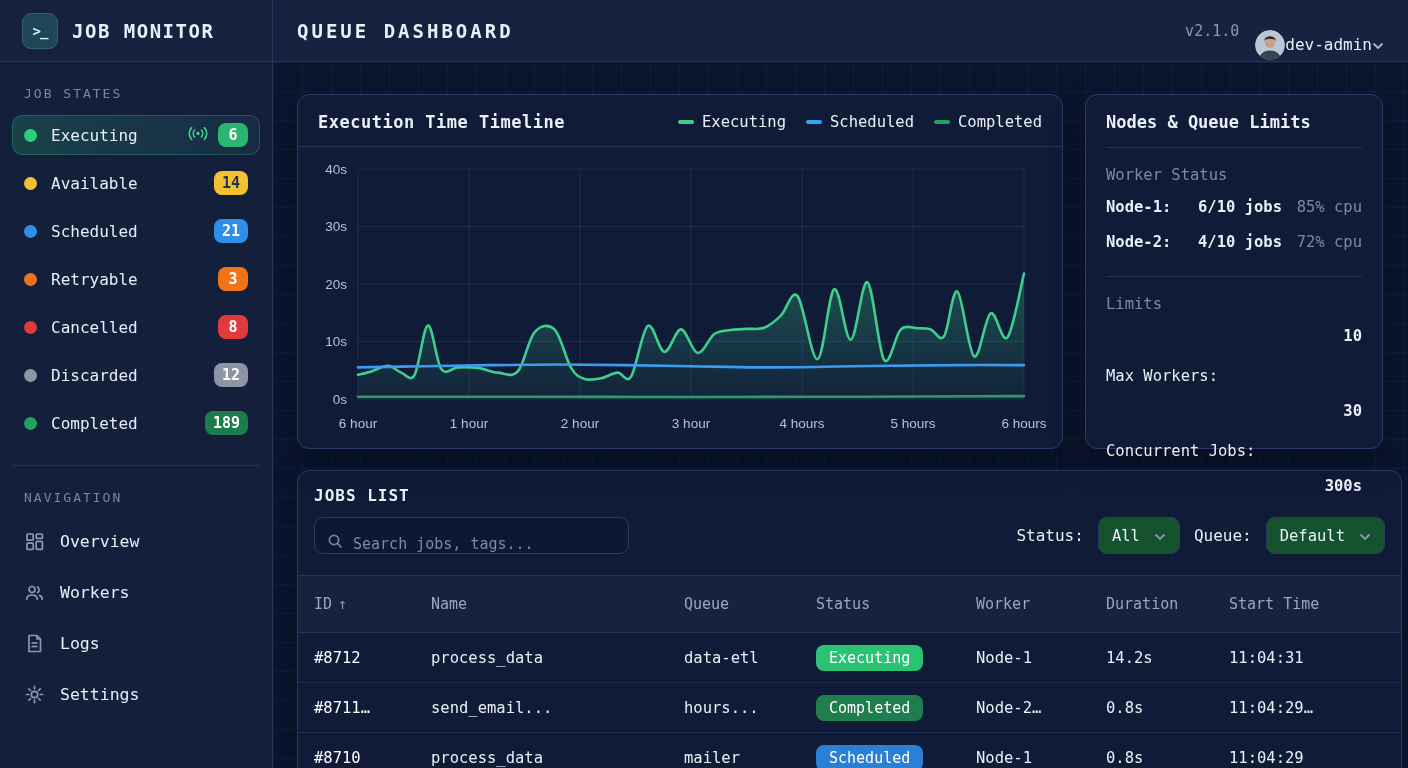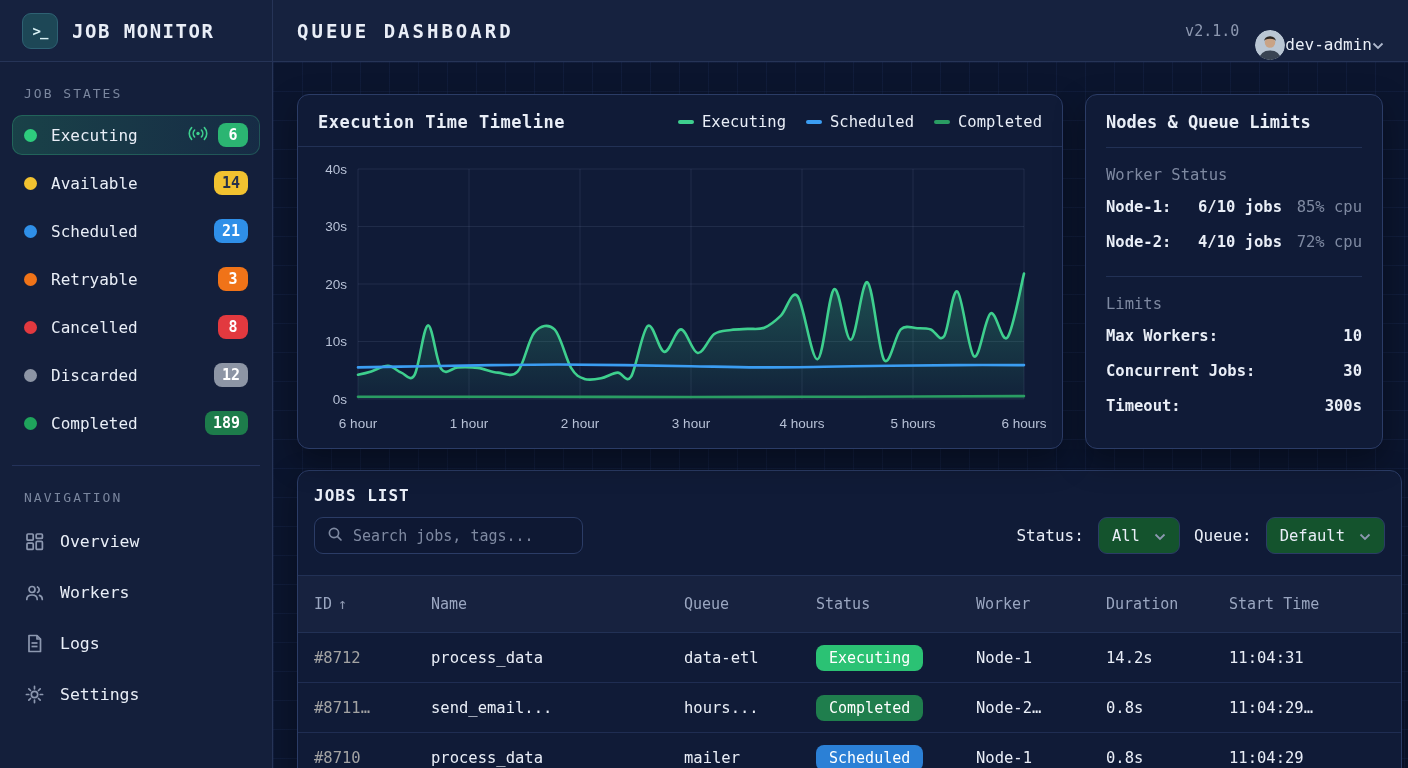--- a/index.html
+++ b/index.html
@@ -118,30 +118,30 @@
   
   .nodes-card { height: 355px; padding: 17px 20px; }
   .nodes-title { font-size: 17px; font-weight: bold; padding-bottom: 15px; border-bottom: 1px solid #223155; }
   .nodes-subhead { color: #7e89a1; font-size: 15.5px; margin: 18px 0 6px 0; }
   .node-row { display: flex; align-items: baseline; font-size: 15.5px; line-height: 35px; }
   .node-name { font-weight: bold; width: 92px; }
   .node-jobs { font-weight: bold; }
   .node-cpu { margin-left: auto; color: #7e89a1; }
   .nodes-divider { border: none; border-top: 1px solid #223155; margin: 16px 0 2px 0; }
   .limit-row { display: flex; font-size: 15.5px; line-height: 35px; }
-  .limit-label { font-weight: bold; }
+  .limit-label { font-weight: normal; margin-top: 40px; }
   .limit-value { margin-left: auto; font-weight: bold; }
 
   
   .jobs-card { height: 560px; padding-top: 15px; }
   .jobs-title { font-size: 16px; font-weight: bold; letter-spacing: 1px; padding: 0 16px 12px 16px; }
   .jobs-toolbar { display: flex; align-items: center; padding: 0 16px 21px 16px; }
   .search-box {
-    display: flex; align-items: center; gap: 10px;
-    width: 269px; height: 37px; padding: 0 12px;
+    display: flex; align-items: flex-end; gap: 10px;
+    width: 315px; height: 37px; padding: 0 12px;
     background: #0e1833; border: 1px solid #2b3c66; border-radius: 9px;
   }
   .search-box input {
     background: transparent; border: none; outline: none;
     color: #e9eef7; font-family: inherit; font-size: 15px; width: 100%;
   }
   .search-box input::placeholder { color: #7e89a1; }
   .filters { margin-left: auto; display: flex; align-items: center; gap: 14px; }
   .filter-label { font-size: 16px; font-weight: normal; }
   .select {
@@ -157,21 +157,21 @@
     padding: 0 16px;
   }
   .table-header {
     height: 58px;
     background: #17223f;
     border-top: 1px solid #223155;
     border-bottom: 1px solid #223155;
     color: #9aa6c0; font-size: 15px;
   }
   .table-row { height: 50px; border-bottom: 1px solid #1f2d52; font-size: 15.5px; cursor: pointer; }
-  .cell-id { color: #a3a3a3; }
+  .cell-id { color: #ffffff; }
   .status-pill {
     display: inline-block; padding: 4px 13px; border-radius: 8px;
     color: #ffffff; font-size: 15px;
   }
   .sort-arrow { color: #8d98b0; margin-left: 6px; }
 </style>
 </head>
 <body>
 
 <div class="app">

